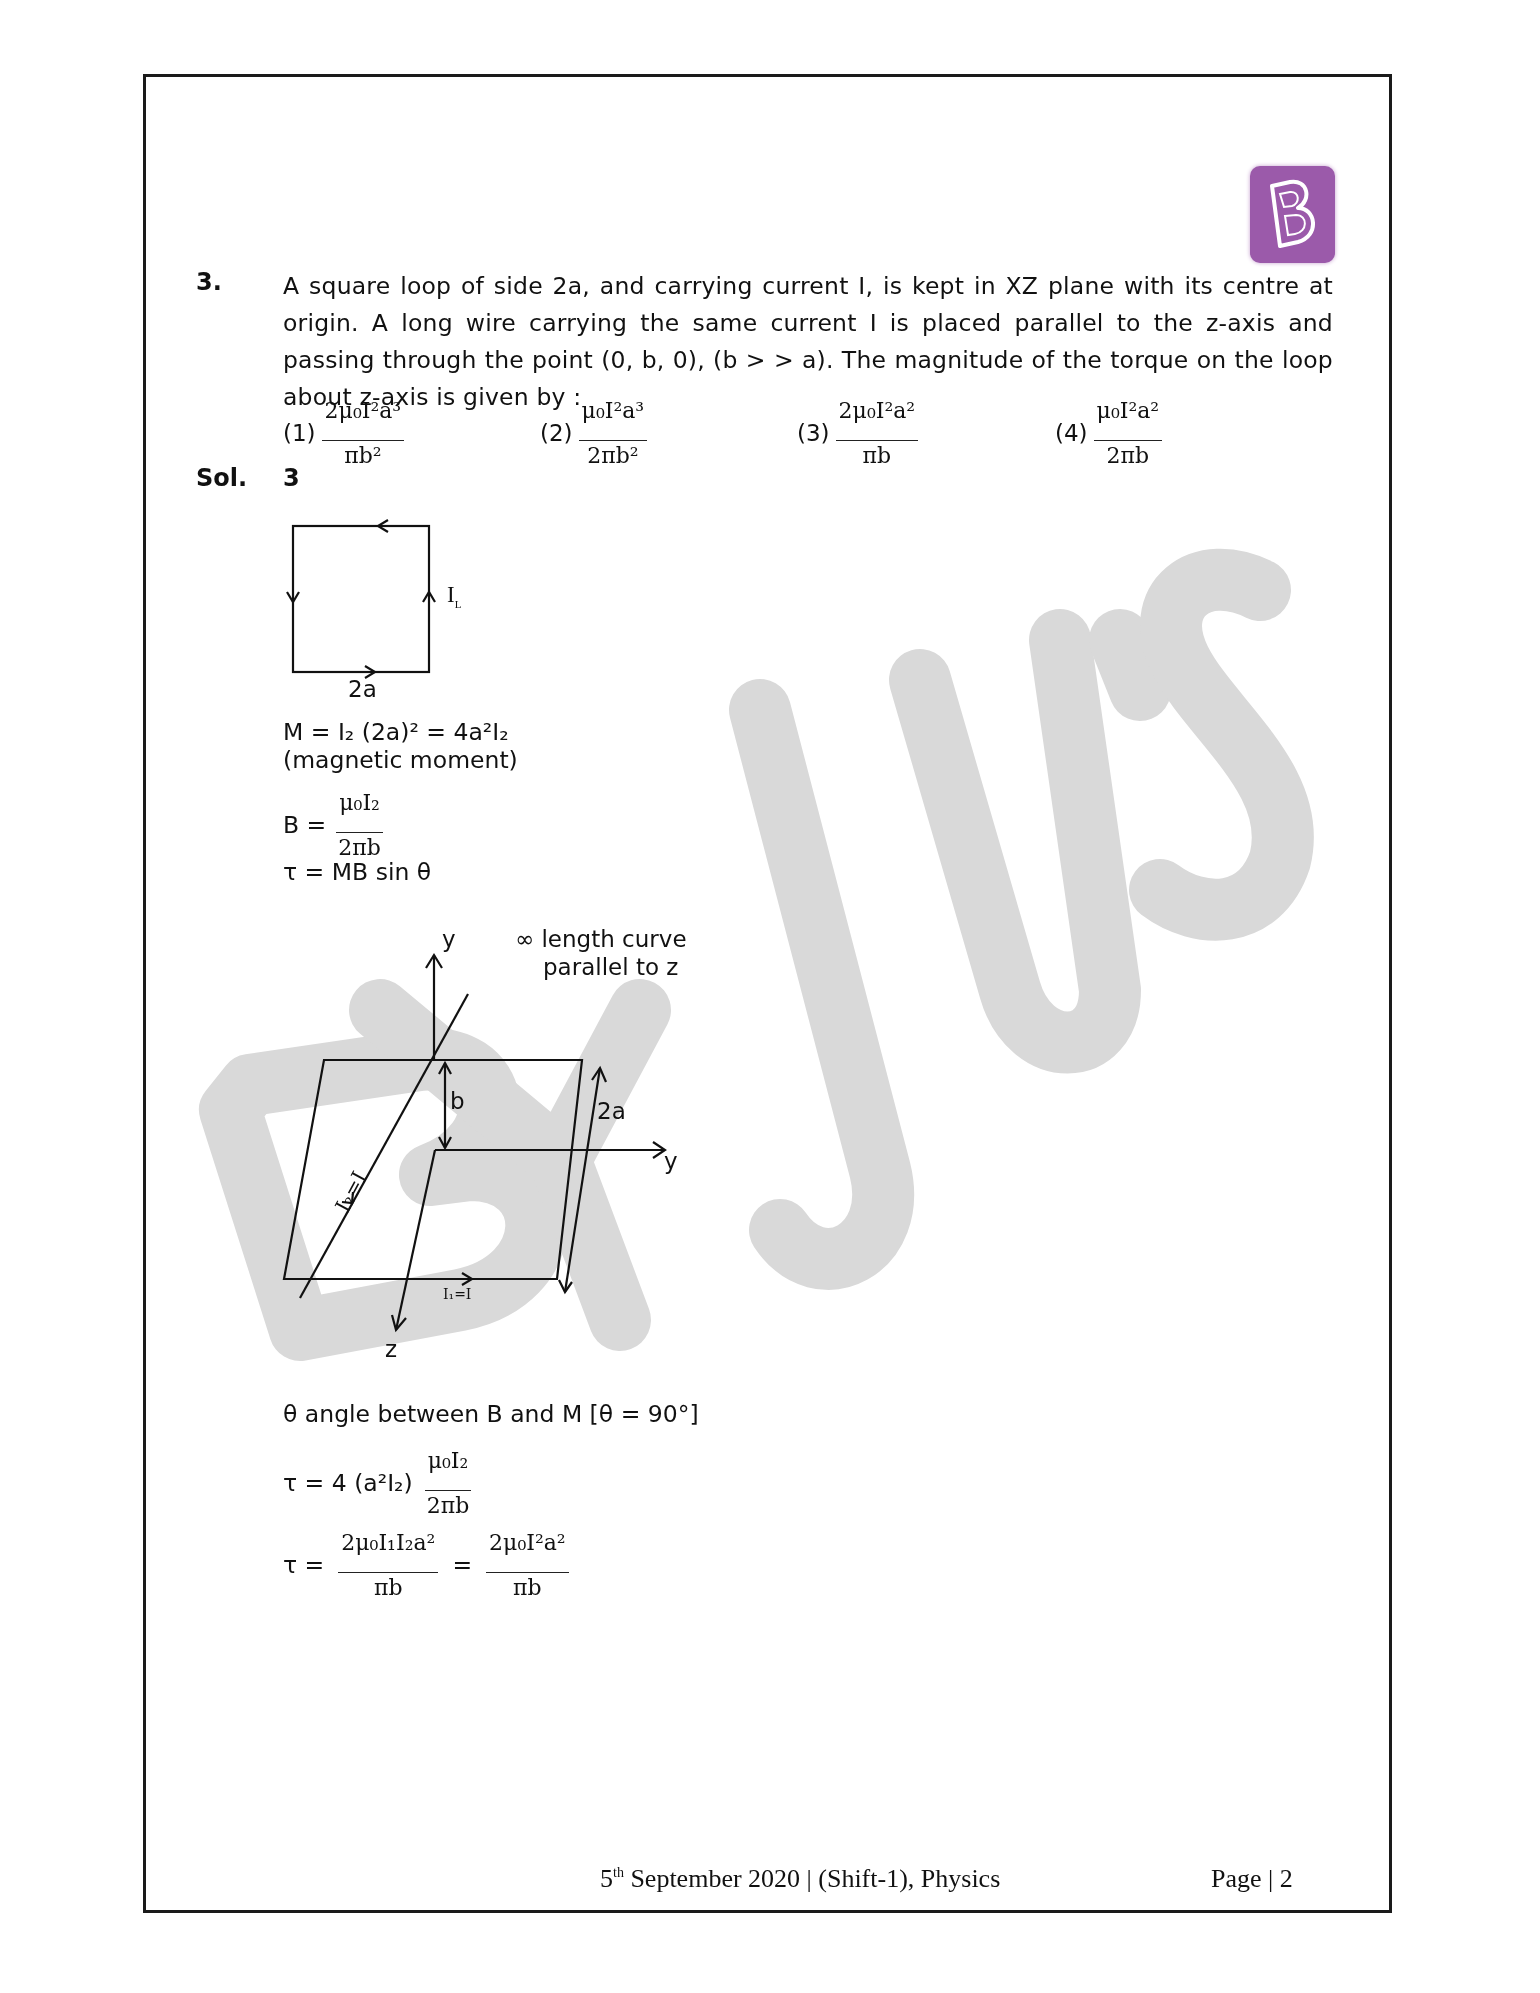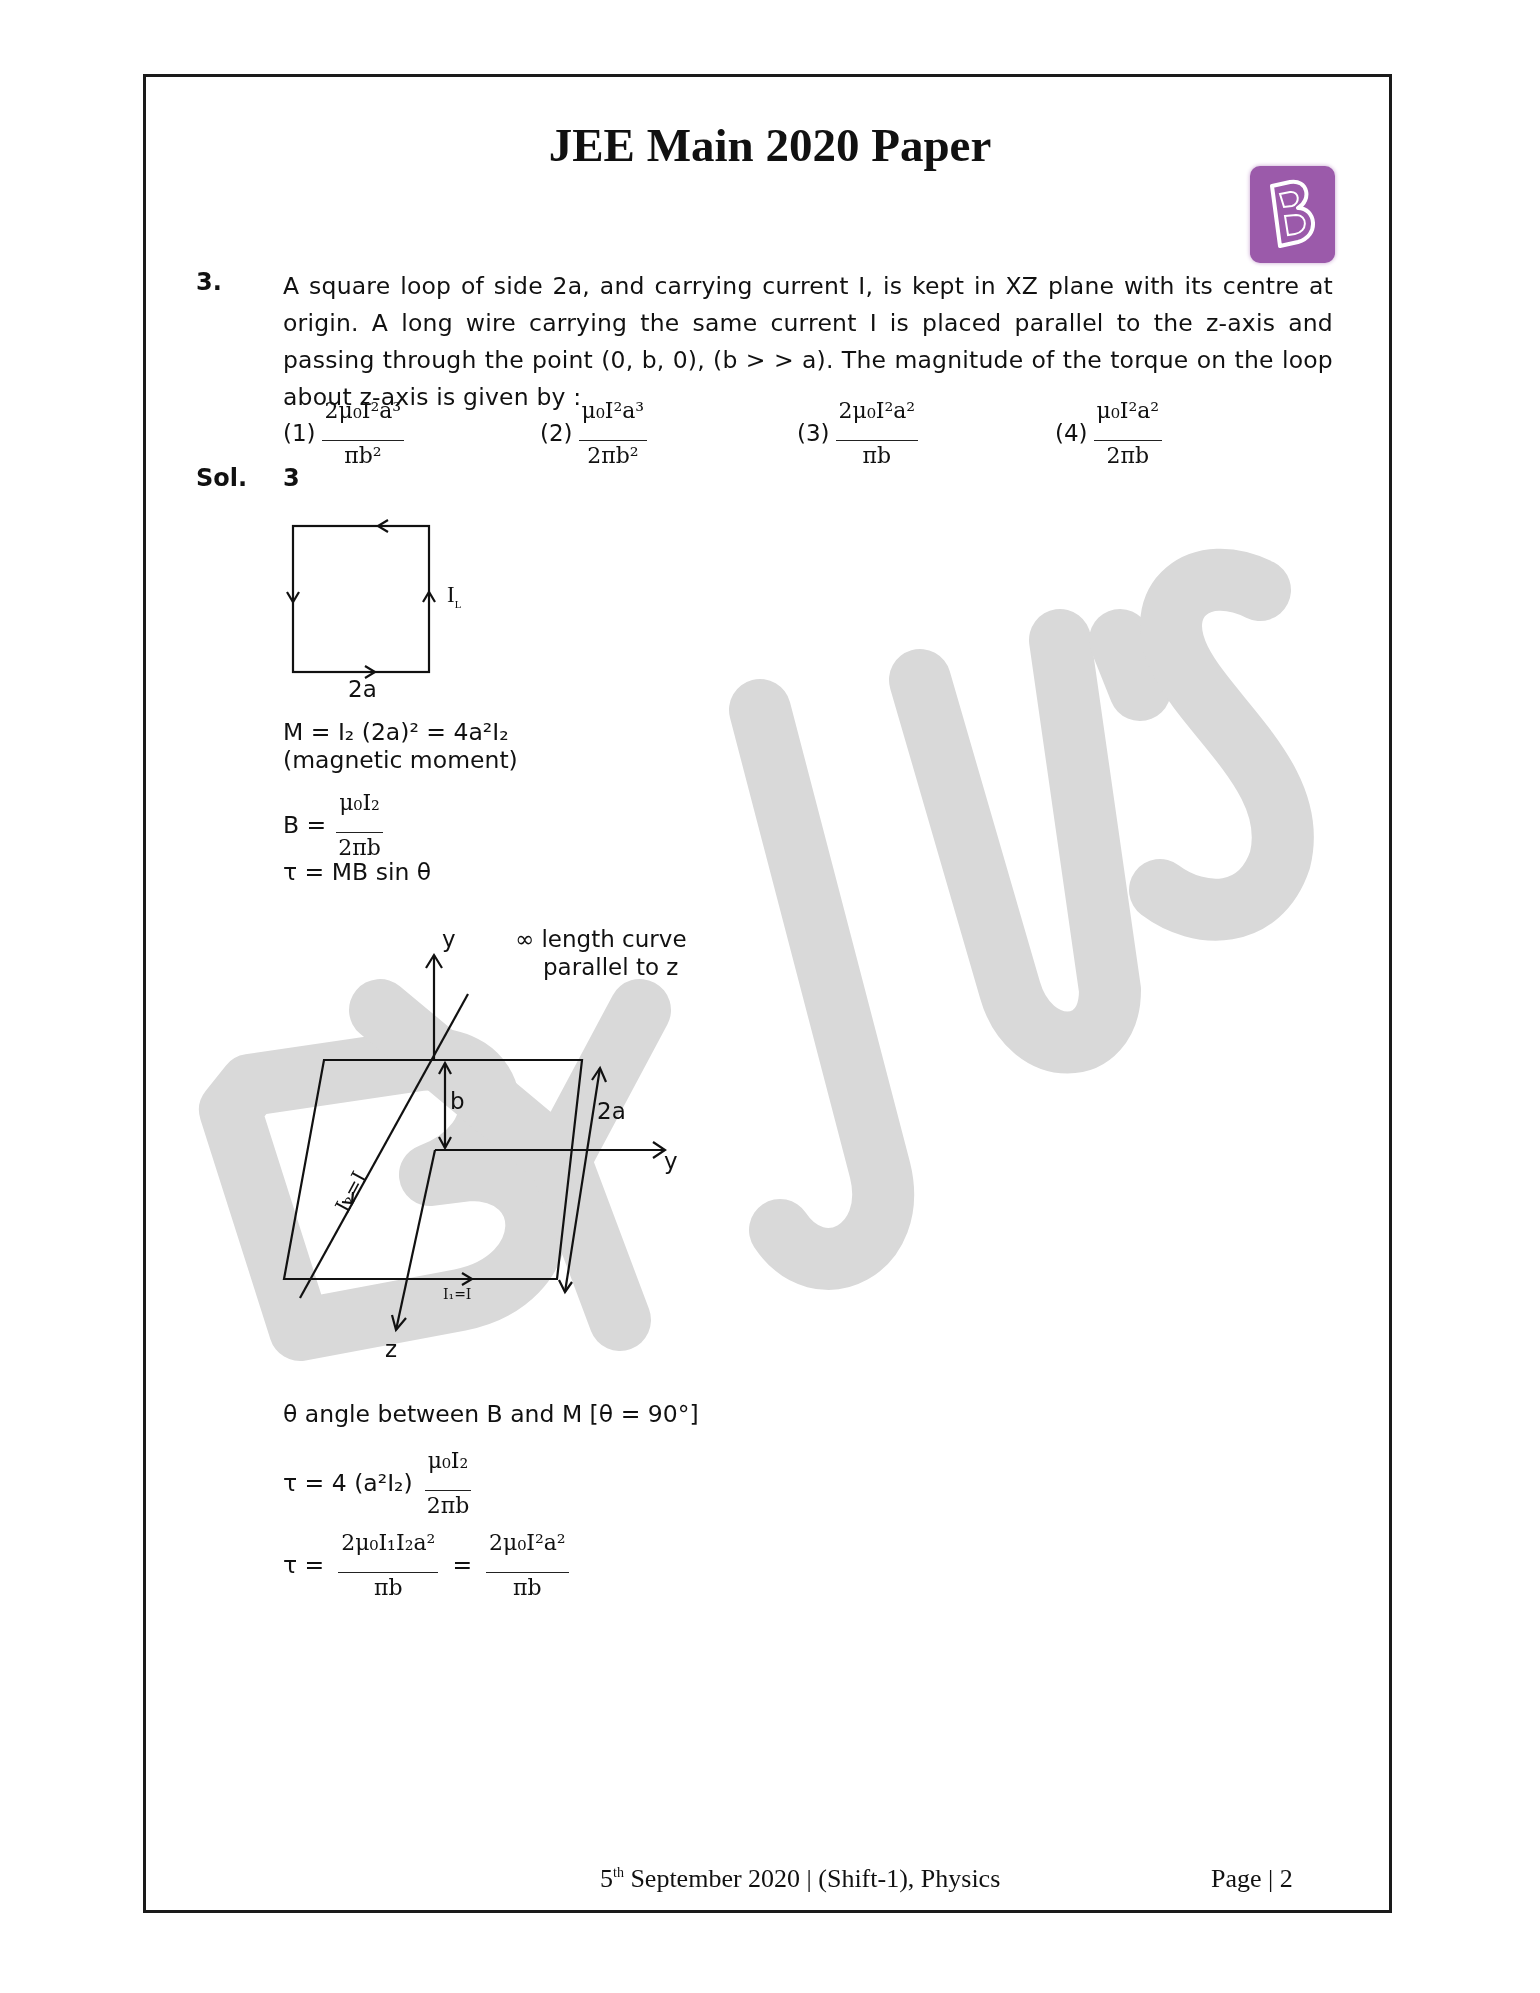--- a/index.html
+++ b/index.html
@@ -41,21 +41,20 @@
 
     <path d="M1120 640 L1140 690"></path>
 
     <path d="M1260 590 C1200 560 1150 600 1180 660 C1210 720 1300 780 1280 860 C1260 920 1200 920 1160 890"></path>
   </g>
 </svg>
 
 <div class="page-border"></div>
 
 <div class="content">
-  <div class="title">JEE Main 2020 Paper</div>
 
   <div class="logo">
     <svg width="85" height="97" viewBox="0 0 85 97">
       <path d="M22 20 L40 16 C58 13 62 34 48 42 C66 42 70 70 48 76 L30 80 Z" fill="#9b5aaa" stroke="#ffffff" stroke-width="4" stroke-linejoin="round"></path>
       <path d="M30 28 L40 26 C50 25 50 38 42 40 L34 41 Z M35 50 L46 49 C58 49 58 66 45 68 L38 69 Z" fill="none" stroke="#ffffff" stroke-width="2"></path>
     </svg>
   </div>
 
   <div class="qnum">3.</div>
   <div class="qtext">A square loop of side 2a, and carrying current I, is kept in XZ plane with its centre at origin. A long wire carrying the same current I is placed parallel to the z-axis and passing through the point (0, b, 0), (b &gt; &gt; a). The magnitude of the torque on the loop about z-axis is given by :</div>

